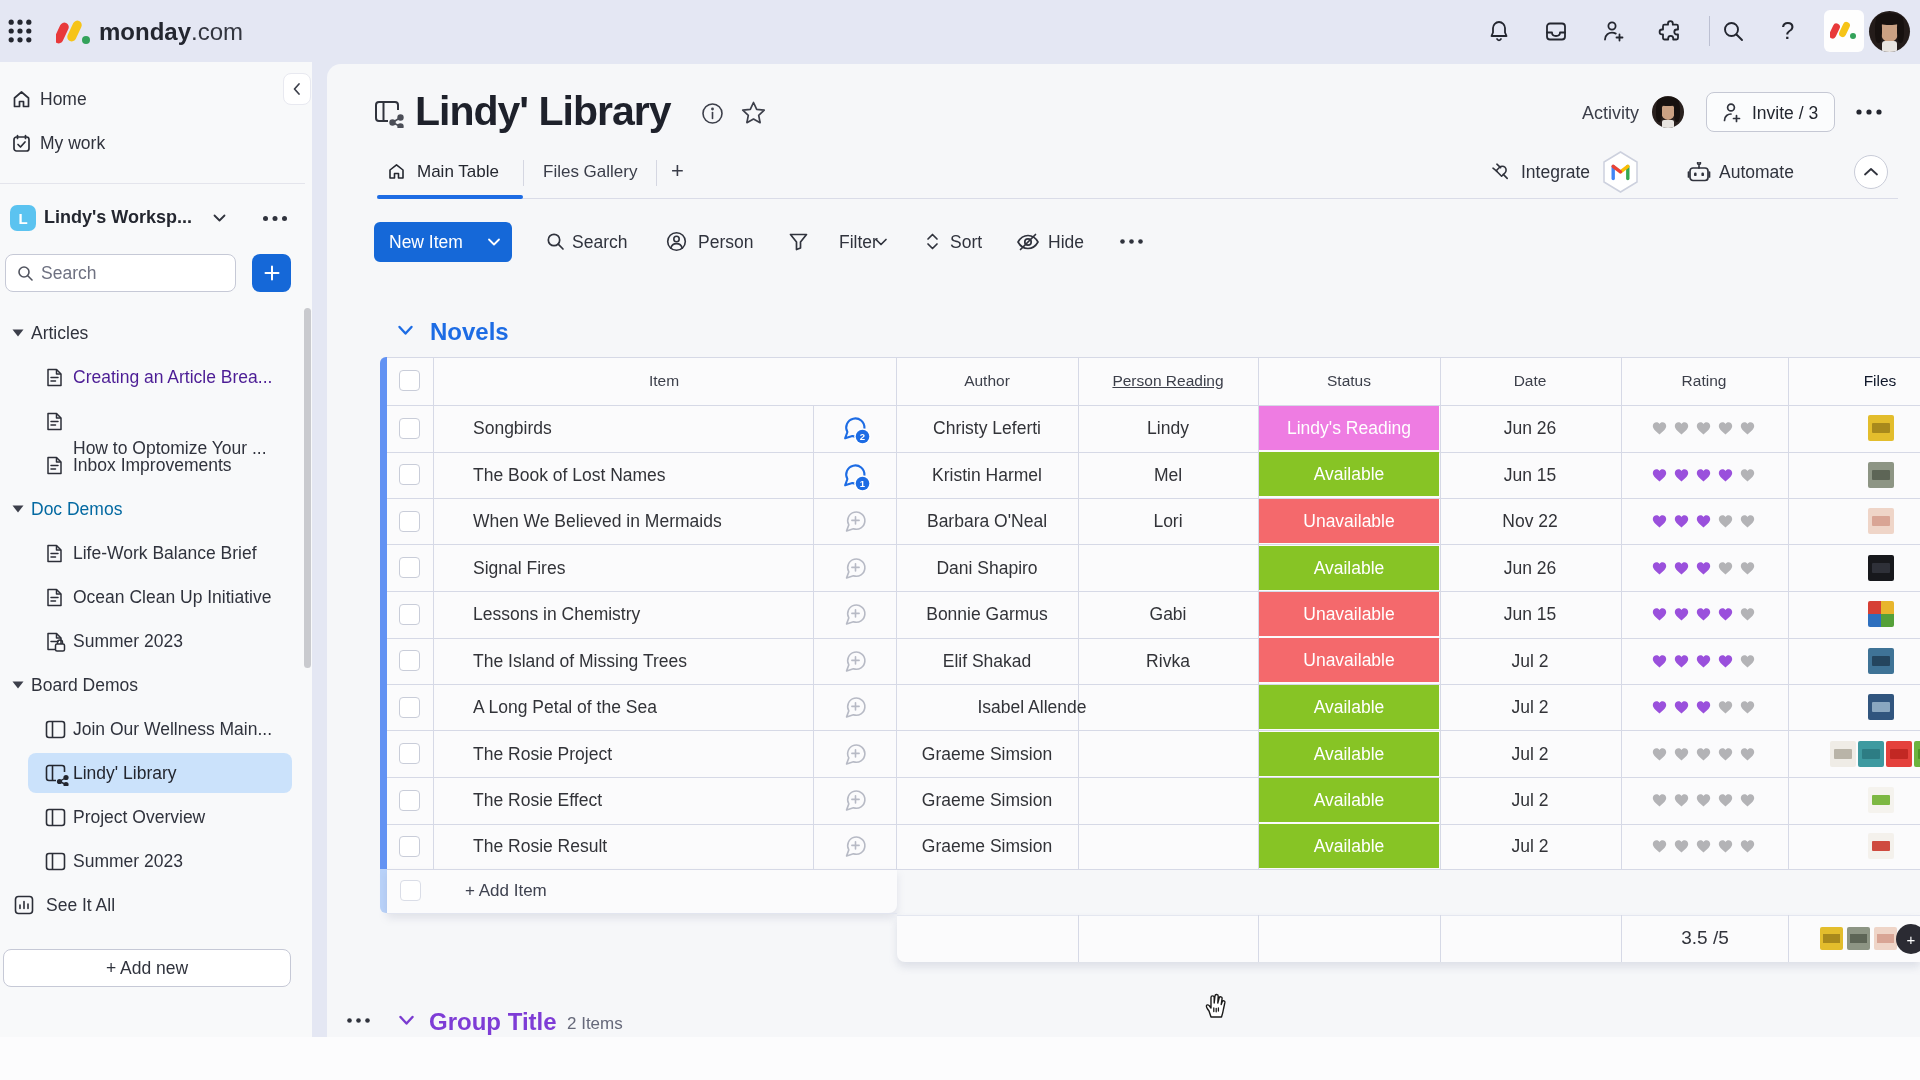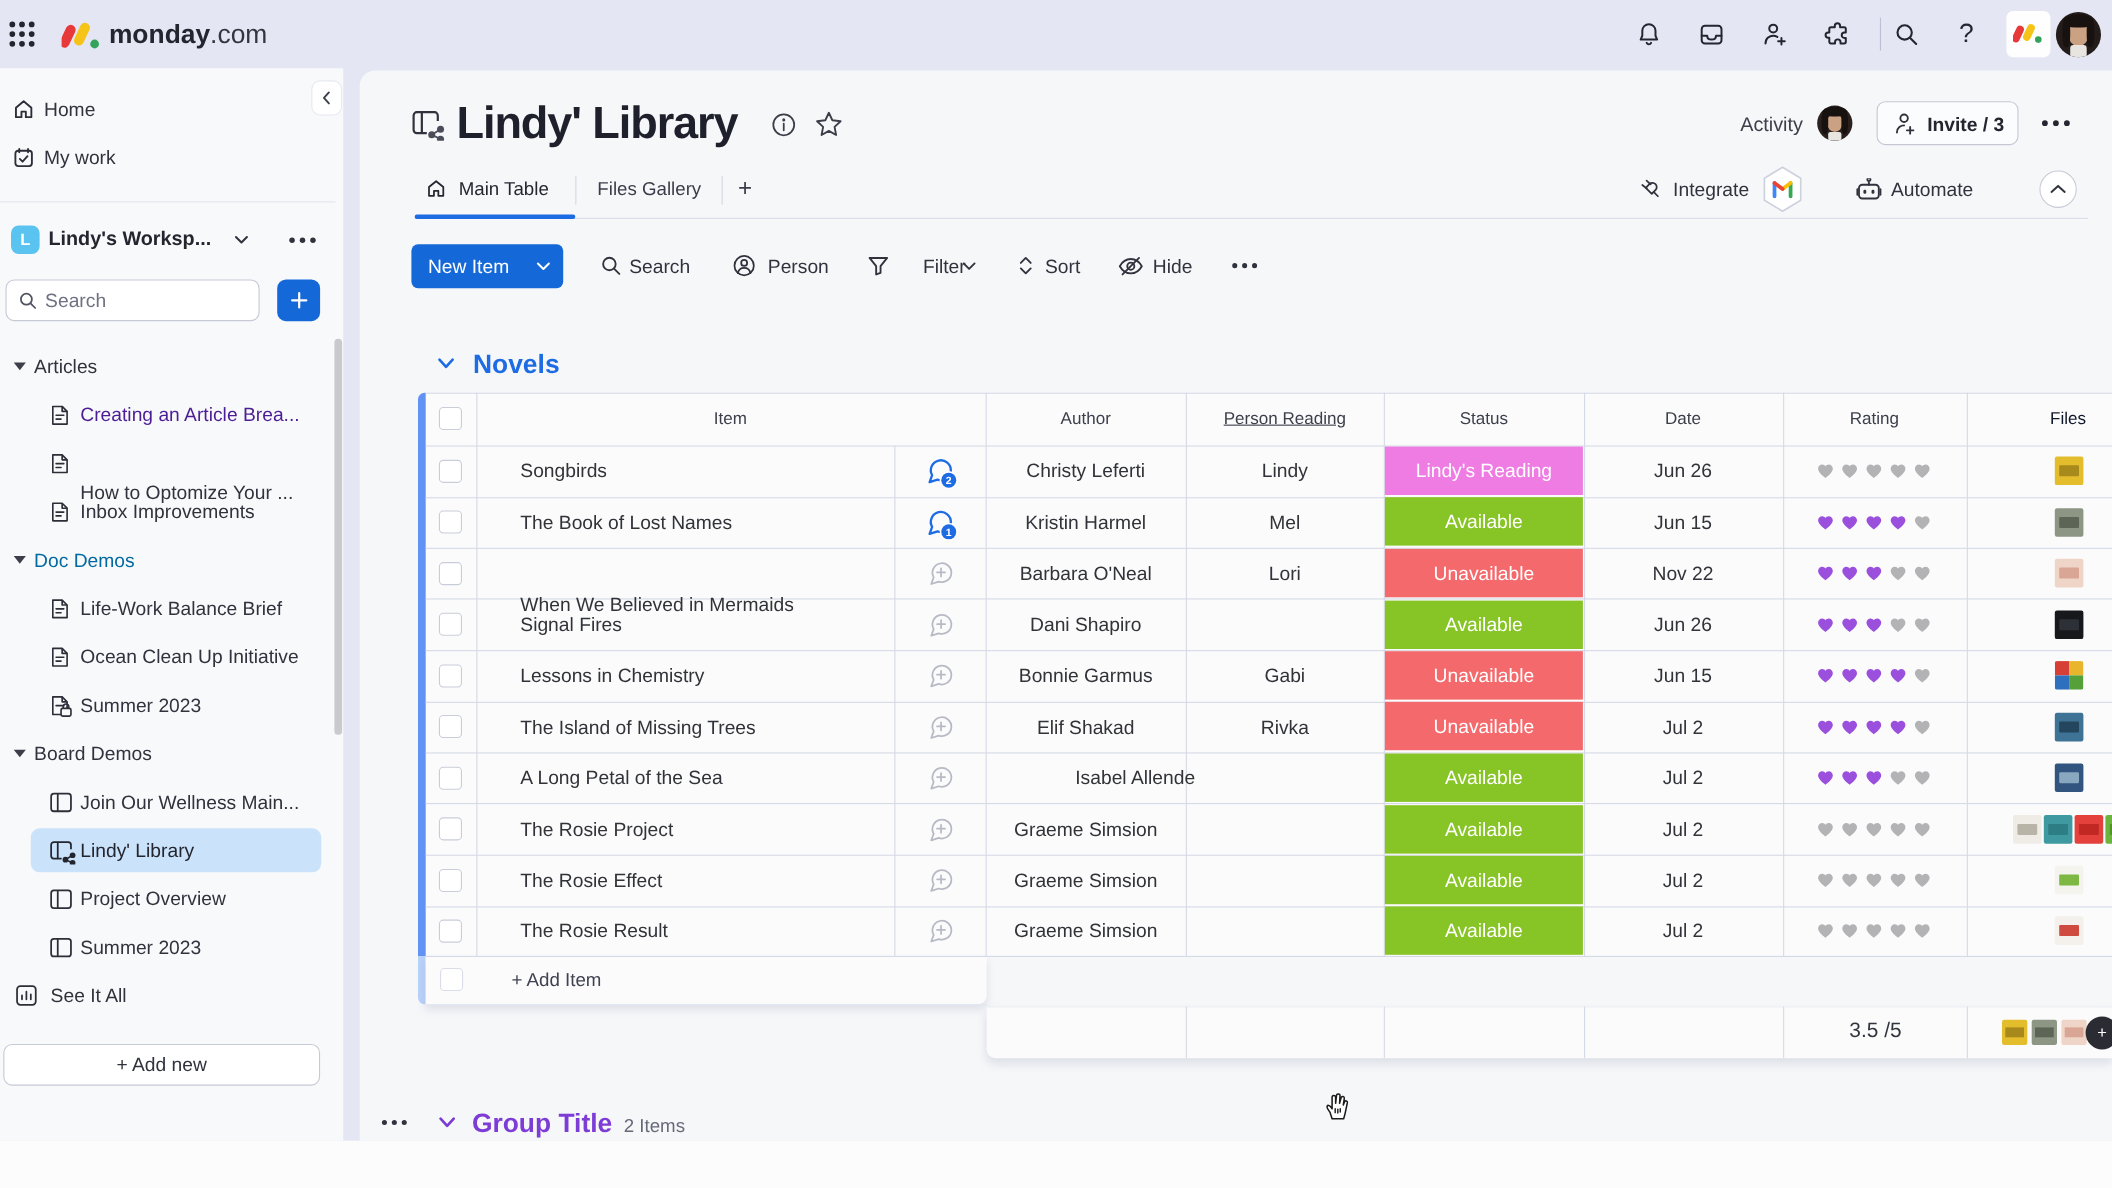--- a/index.html
+++ b/index.html
@@ -292,21 +292,21 @@
   <div class="abs" style="left:10px; top:24px; width:12px; height:8px; background:#e8e4e0; border-radius:2px 2px 0 0;"></div>
 </div>
 <div class="abs" style="left:1706px; top:92px; width:129px; height:40px; background:rgba(255,255,255,.6); border:1px solid #c5c8d4; border-radius:8px;"></div>
 <div class="abs" style="left:1720px; top:101px;">
     <svg width="24" height="23" viewBox="0 0 24 23" fill="none" stroke="#30333d" stroke-width="1.7" stroke-linecap="round" stroke-linejoin="round">
       <circle cx="11" cy="6.5" r="3.4"></circle>
       <path d="M4.5 19.5 C4.5 14.8 8.2 13 11 13"></path>
       <path d="M16.5 14.5 L16.5 20.5 M13.5 17.5 L19.5 17.5"></path>
     </svg>
   </div>
-<div class="abs txt" style="left:1752px; top:103px; font-size:17.5px; color:#23262f;font-weight:bold;">Invite / 3</div>
+<div class="abs txt" style="left:1752px; top:103px; font-size:17.5px; color:#23262f;">Invite / 3</div>
 <div class="abs" style="left:1855px; top:108px;">
     <svg width="28" height="8" viewBox="0 0 28 8">
       <g fill="#23262f">
         <circle cx="4" cy="4" r="2.6"></circle>
         <circle cx="14" cy="4" r="2.6"></circle>
         <circle cx="24" cy="4" r="2.6"></circle>
       </g>
     </svg>
   </div>
 
@@ -511,21 +511,21 @@
       <path d="M8,13.6 C5.4,11.5 1.7,8.7 1.7,5.7 C1.7,3.6 3.3,2.1 5.2,2.1 C6.4,2.1 7.4,2.7 8,3.7 C8.6,2.7 9.6,2.1 10.8,2.1 C12.7,2.1 14.3,3.6 14.3,5.7 C14.3,8.7 10.6,11.5 8,13.6 Z" fill="#9a50dc"></path>
     </svg>
     <svg width="17" height="17" viewBox="0 0 16 16">
       <path d="M8,13.6 C5.4,11.5 1.7,8.7 1.7,5.7 C1.7,3.6 3.3,2.1 5.2,2.1 C6.4,2.1 7.4,2.7 8,3.7 C8.6,2.7 9.6,2.1 10.8,2.1 C12.7,2.1 14.3,3.6 14.3,5.7 C14.3,8.7 10.6,11.5 8,13.6 Z" fill="#b3b3b6"></path>
     </svg>
   </div>
 <div class="abs" style="left:1868px; top:462px; width:26px; height:26px; border-radius:2px; background:#8d9584;">
     <div class="abs" style="left:15%;top:30%;width:70%;height:40%;background:#5d6556; border-radius:1px;"></div>
   </div>
 <div class="abs chk" style="left:399px; top:511px;"></div>
-<div class="abs txt" style="left:473px; top:511px; font-size:17.5px; color:#323338;margin-top:28px;">When We Believed in Mermaids</div>
+<div class="abs txt" style="left:473px; top:511px; font-size:17.5px; color:#323338;">When We Believed in Mermaids</div>
 <div class="abs" style="left:843px; top:509.25px;">
     <svg width="25" height="25" viewBox="0 0 25 25" fill="none" stroke="#b7bac5" stroke-width="1.6" stroke-linecap="round" stroke-linejoin="round">
       <path d="M3.6 21.9 L5.8 15.9 A8.6 8.6 0 1 1 10.4 19.75 Z"></path>
       <path d="M12.5 7.8 V15 M8.9 11.4 H16.1"></path>
     </svg>
   </div>
 <div class="abs txt" style="left:987px; top:511px; transform:translateX(-50%); font-size:17.5px; color:#323338;">Barbara O'Neal</div>
 <div class="abs txt" style="left:1168px; top:511px; transform:translateX(-50%); font-size:17.5px; color:#323338;">Lori</div>
 <div class="abs cellc" style="left:1259px; top:499px; width:180px; height:44px; background:#f4696c; color:#fff; font-size:17.5px;">Unavailable</div>
 <div class="abs txt" style="left:1530px; top:511px; transform:translateX(-50%); font-size:17.5px; color:#323338;">Nov 22</div>

